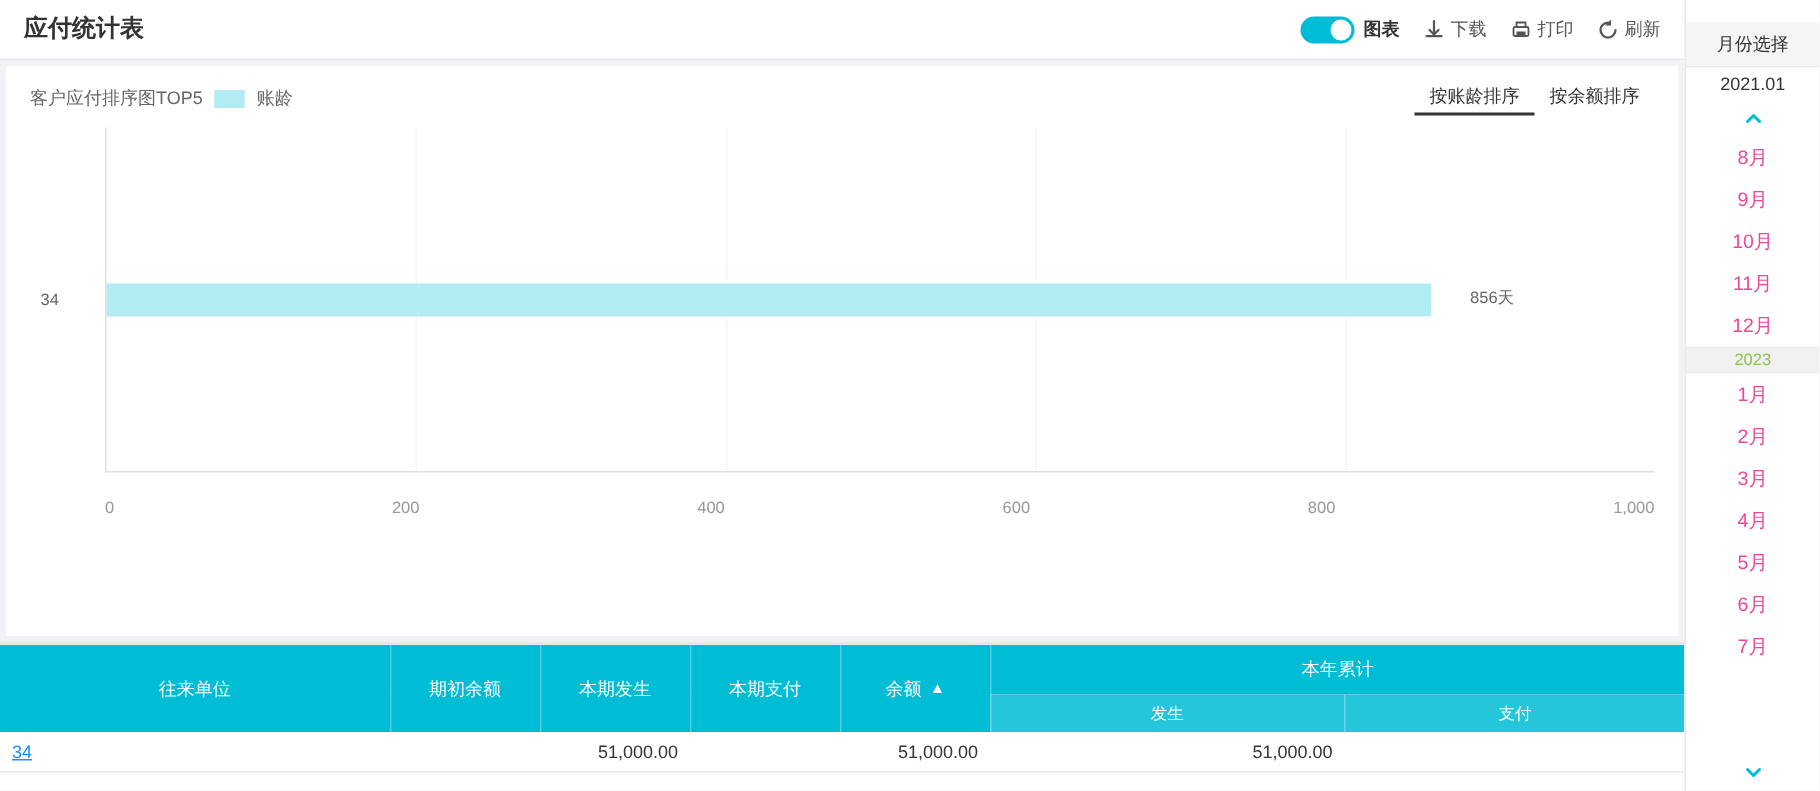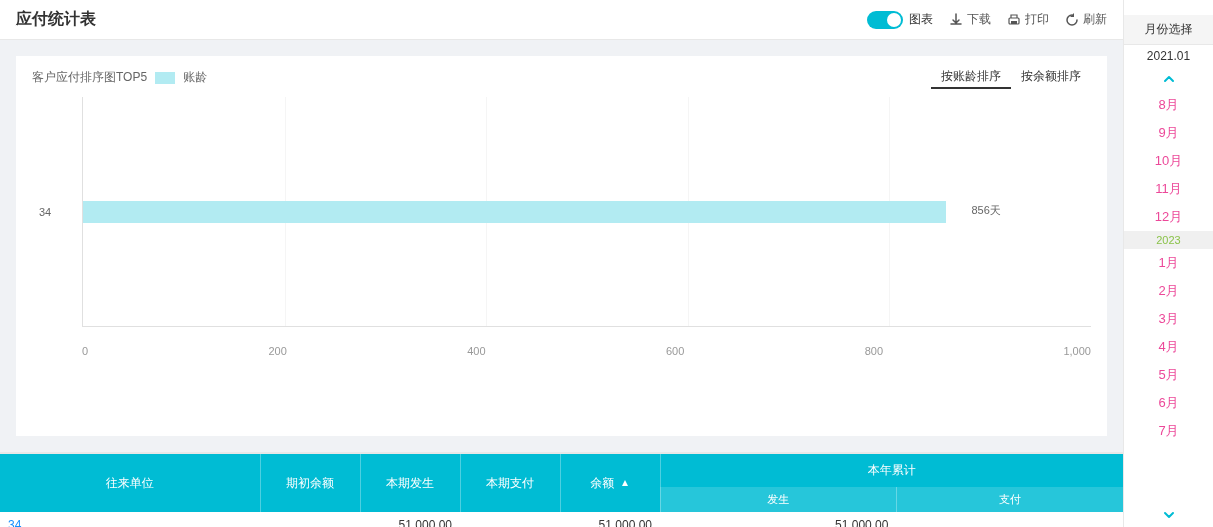--- a/index.html
+++ b/index.html
@@ -6,27 +6,27 @@
     body { font-family: 'Microsoft YaHei', Arial, sans-serif; font-size: 12px; background: #f0f2f5; color: #333; }
 
     .app-container { width: 1213px; height: 527px; display: flex; background: #f0f2f5; overflow: hidden; }
 
     .main-content { flex: 1; display: flex; flex-direction: column; overflow: hidden; }
 
     
     .header { background: #fff; padding: 8px 16px; display: flex; align-items: center; justify-content: space-between; border-bottom: 1px solid #e8e8e8; height: 40px; }
     .header-title { font-size: 16px; font-weight: bold; color: #333; }
     .header-actions { display: flex; align-items: center; gap: 16px; }
-    .toggle-wrap { display: flex; align-items: center; gap: 6px; }
+    .toggle-wrap { display: flex; align-items: center; gap: 6px; font-weight: bold; }
     .toggle-switch { width: 36px; height: 18px; background: #00bcd4; border-radius: 9px; position: relative; cursor: pointer; }
     .toggle-switch::after { content: ''; position: absolute; width: 14px; height: 14px; background: #fff; border-radius: 50%; top: 2px; right: 2px; }
     .action-btn { display: flex; align-items: center; gap: 4px; cursor: pointer; color: #555; font-size: 12px; }
 
     
-    .chart-area { background: #fff; margin: 16px; padding: 10px 16px; flex: 0 0 380px; overflow: hidden; }
+    .chart-area { background: #fff; margin: 4px; padding: 10px 16px; flex: 0 0 380px; overflow: hidden; }
     .chart-header { display: flex; align-items: center; justify-content: space-between; margin-bottom: 8px; }
     .chart-legend { display: flex; align-items: center; gap: 8px; font-size: 12px; color: #666; }
     .legend-box { width: 20px; height: 12px; background: #b2ebf2; border: 1px solid #b2ebf2; }
     .chart-sort-btns { display: flex; gap: 0; }
     .sort-btn { padding: 2px 10px; border: none; background: none; cursor: pointer; font-size: 12px; color: #333; border-bottom: 2px solid transparent; }
     .sort-btn.active { color: #333; border-bottom: 2px solid #333; }
 
     
     .table-area { background: #fff; border-top: 2px solid #e8e8e8; flex: 1; overflow: hidden; }
     .table-wrap { overflow: auto; height: 100%; }

